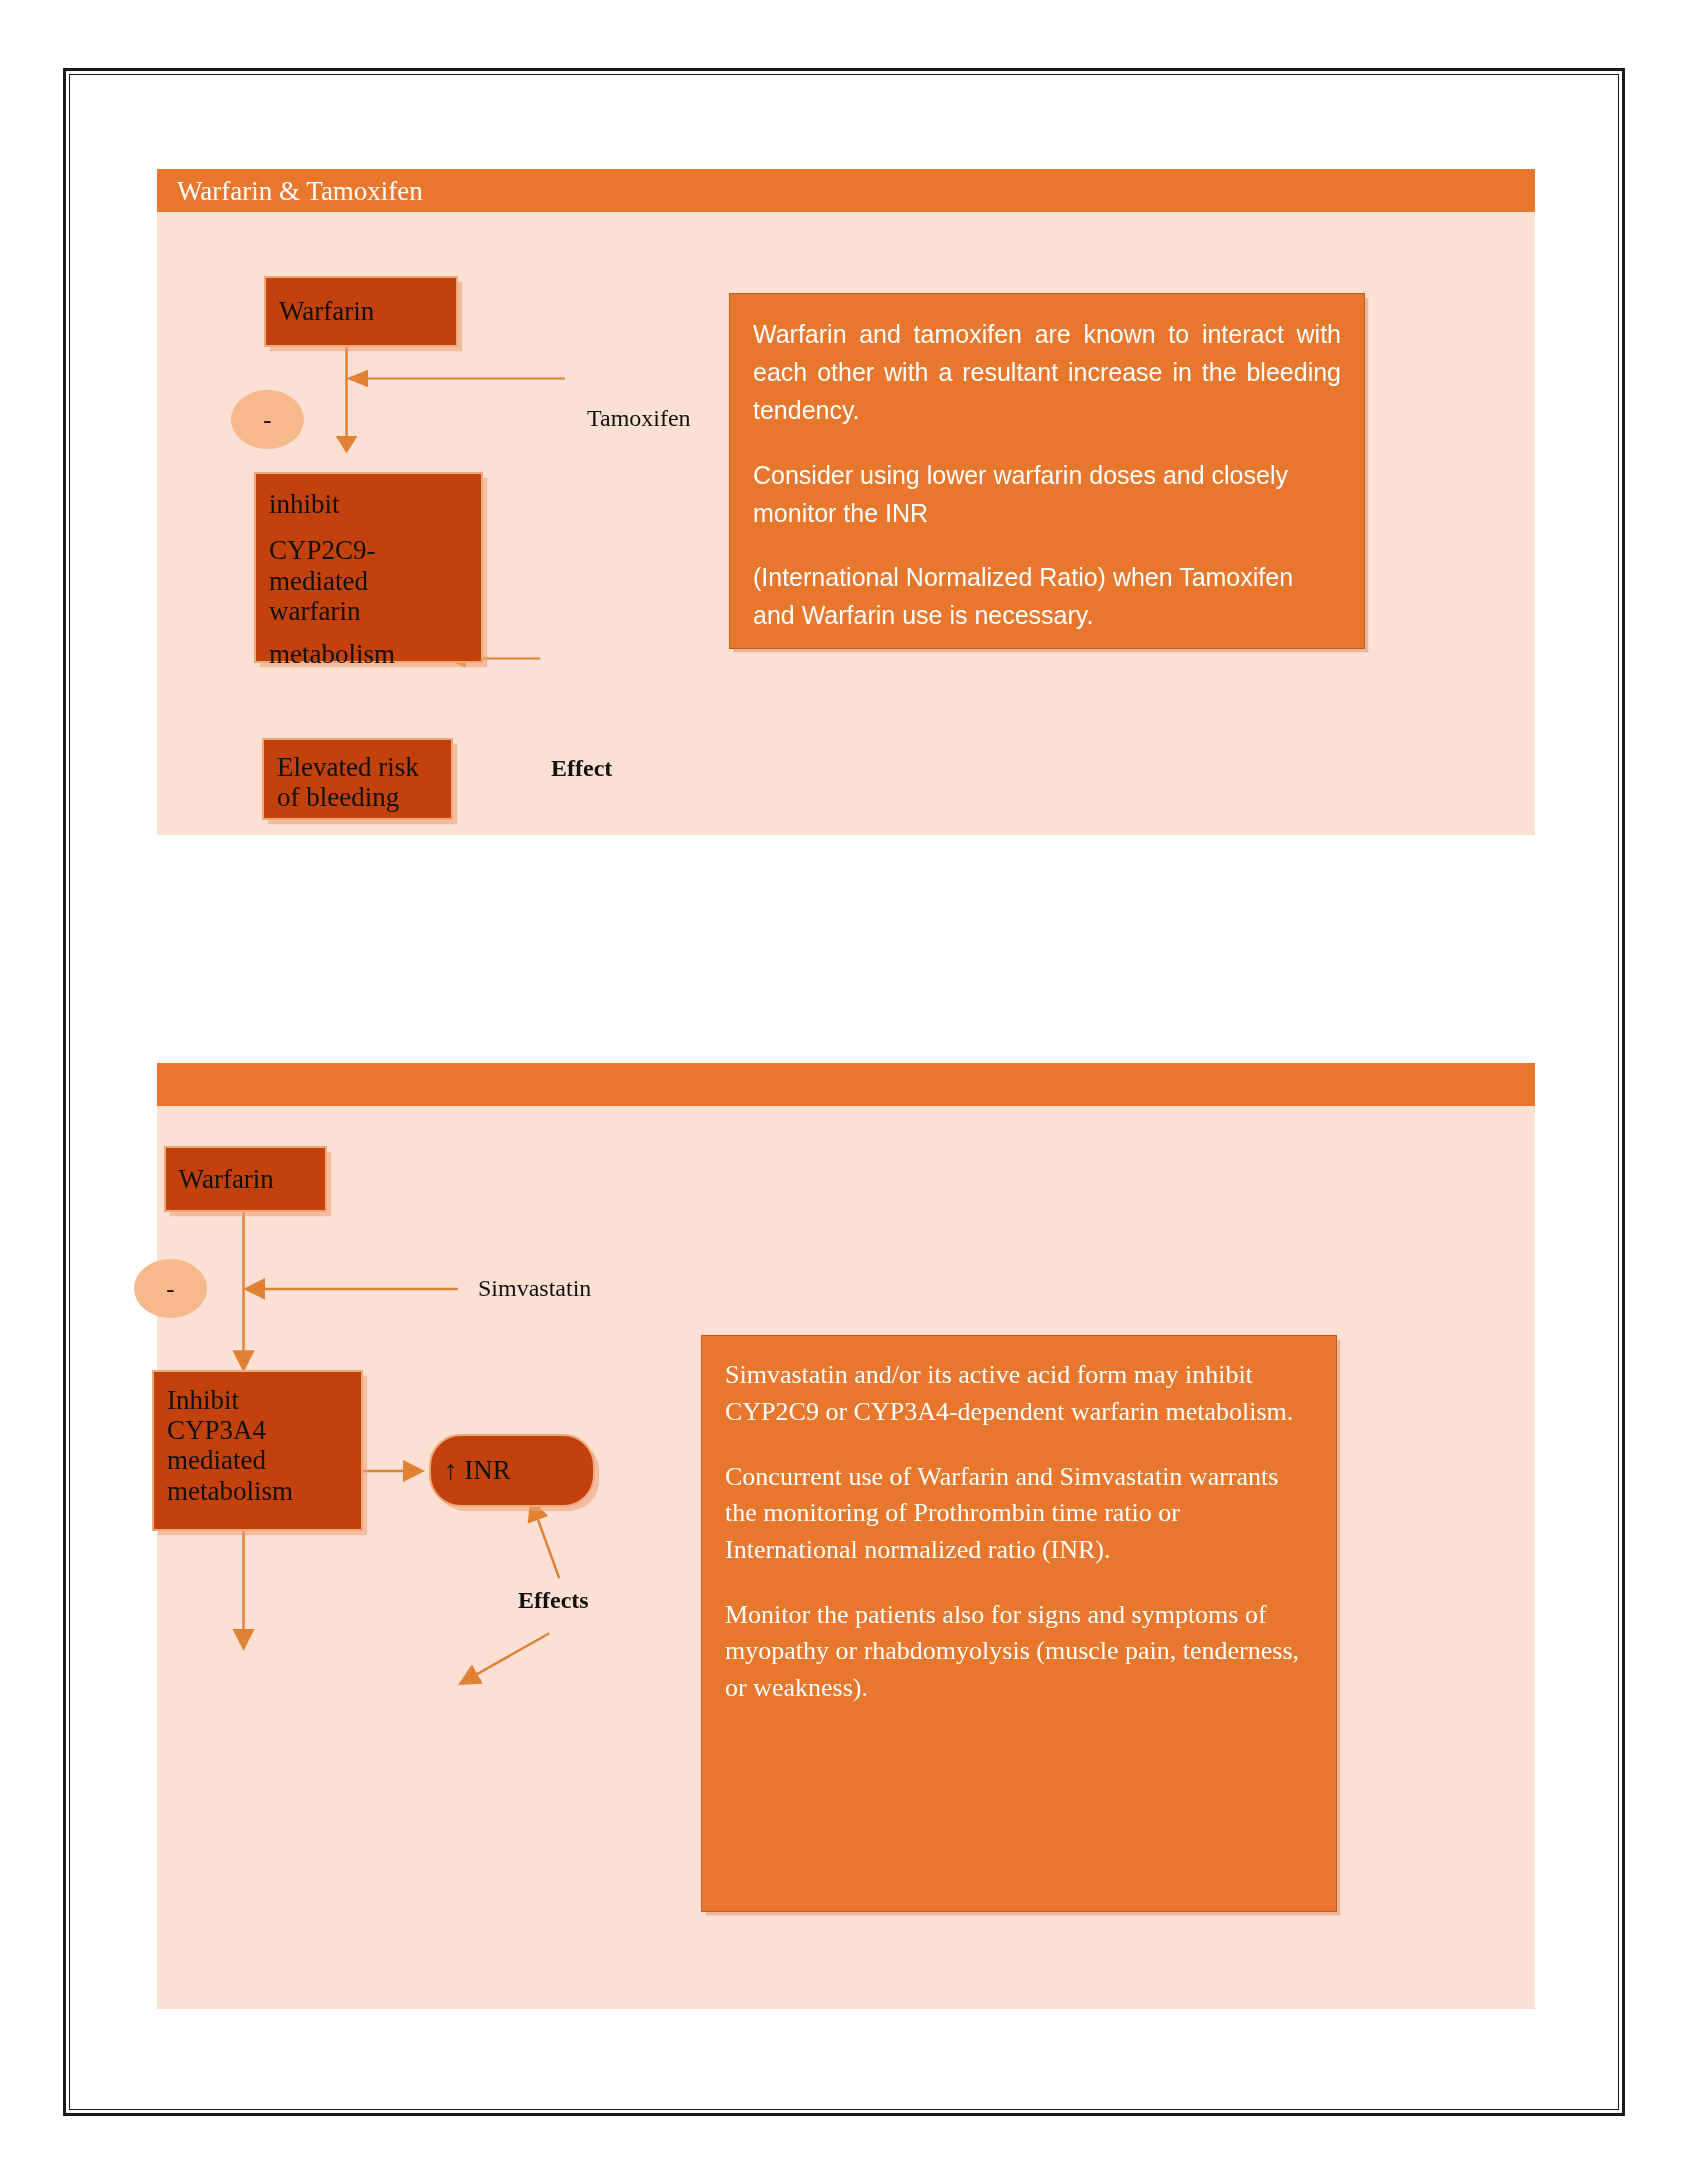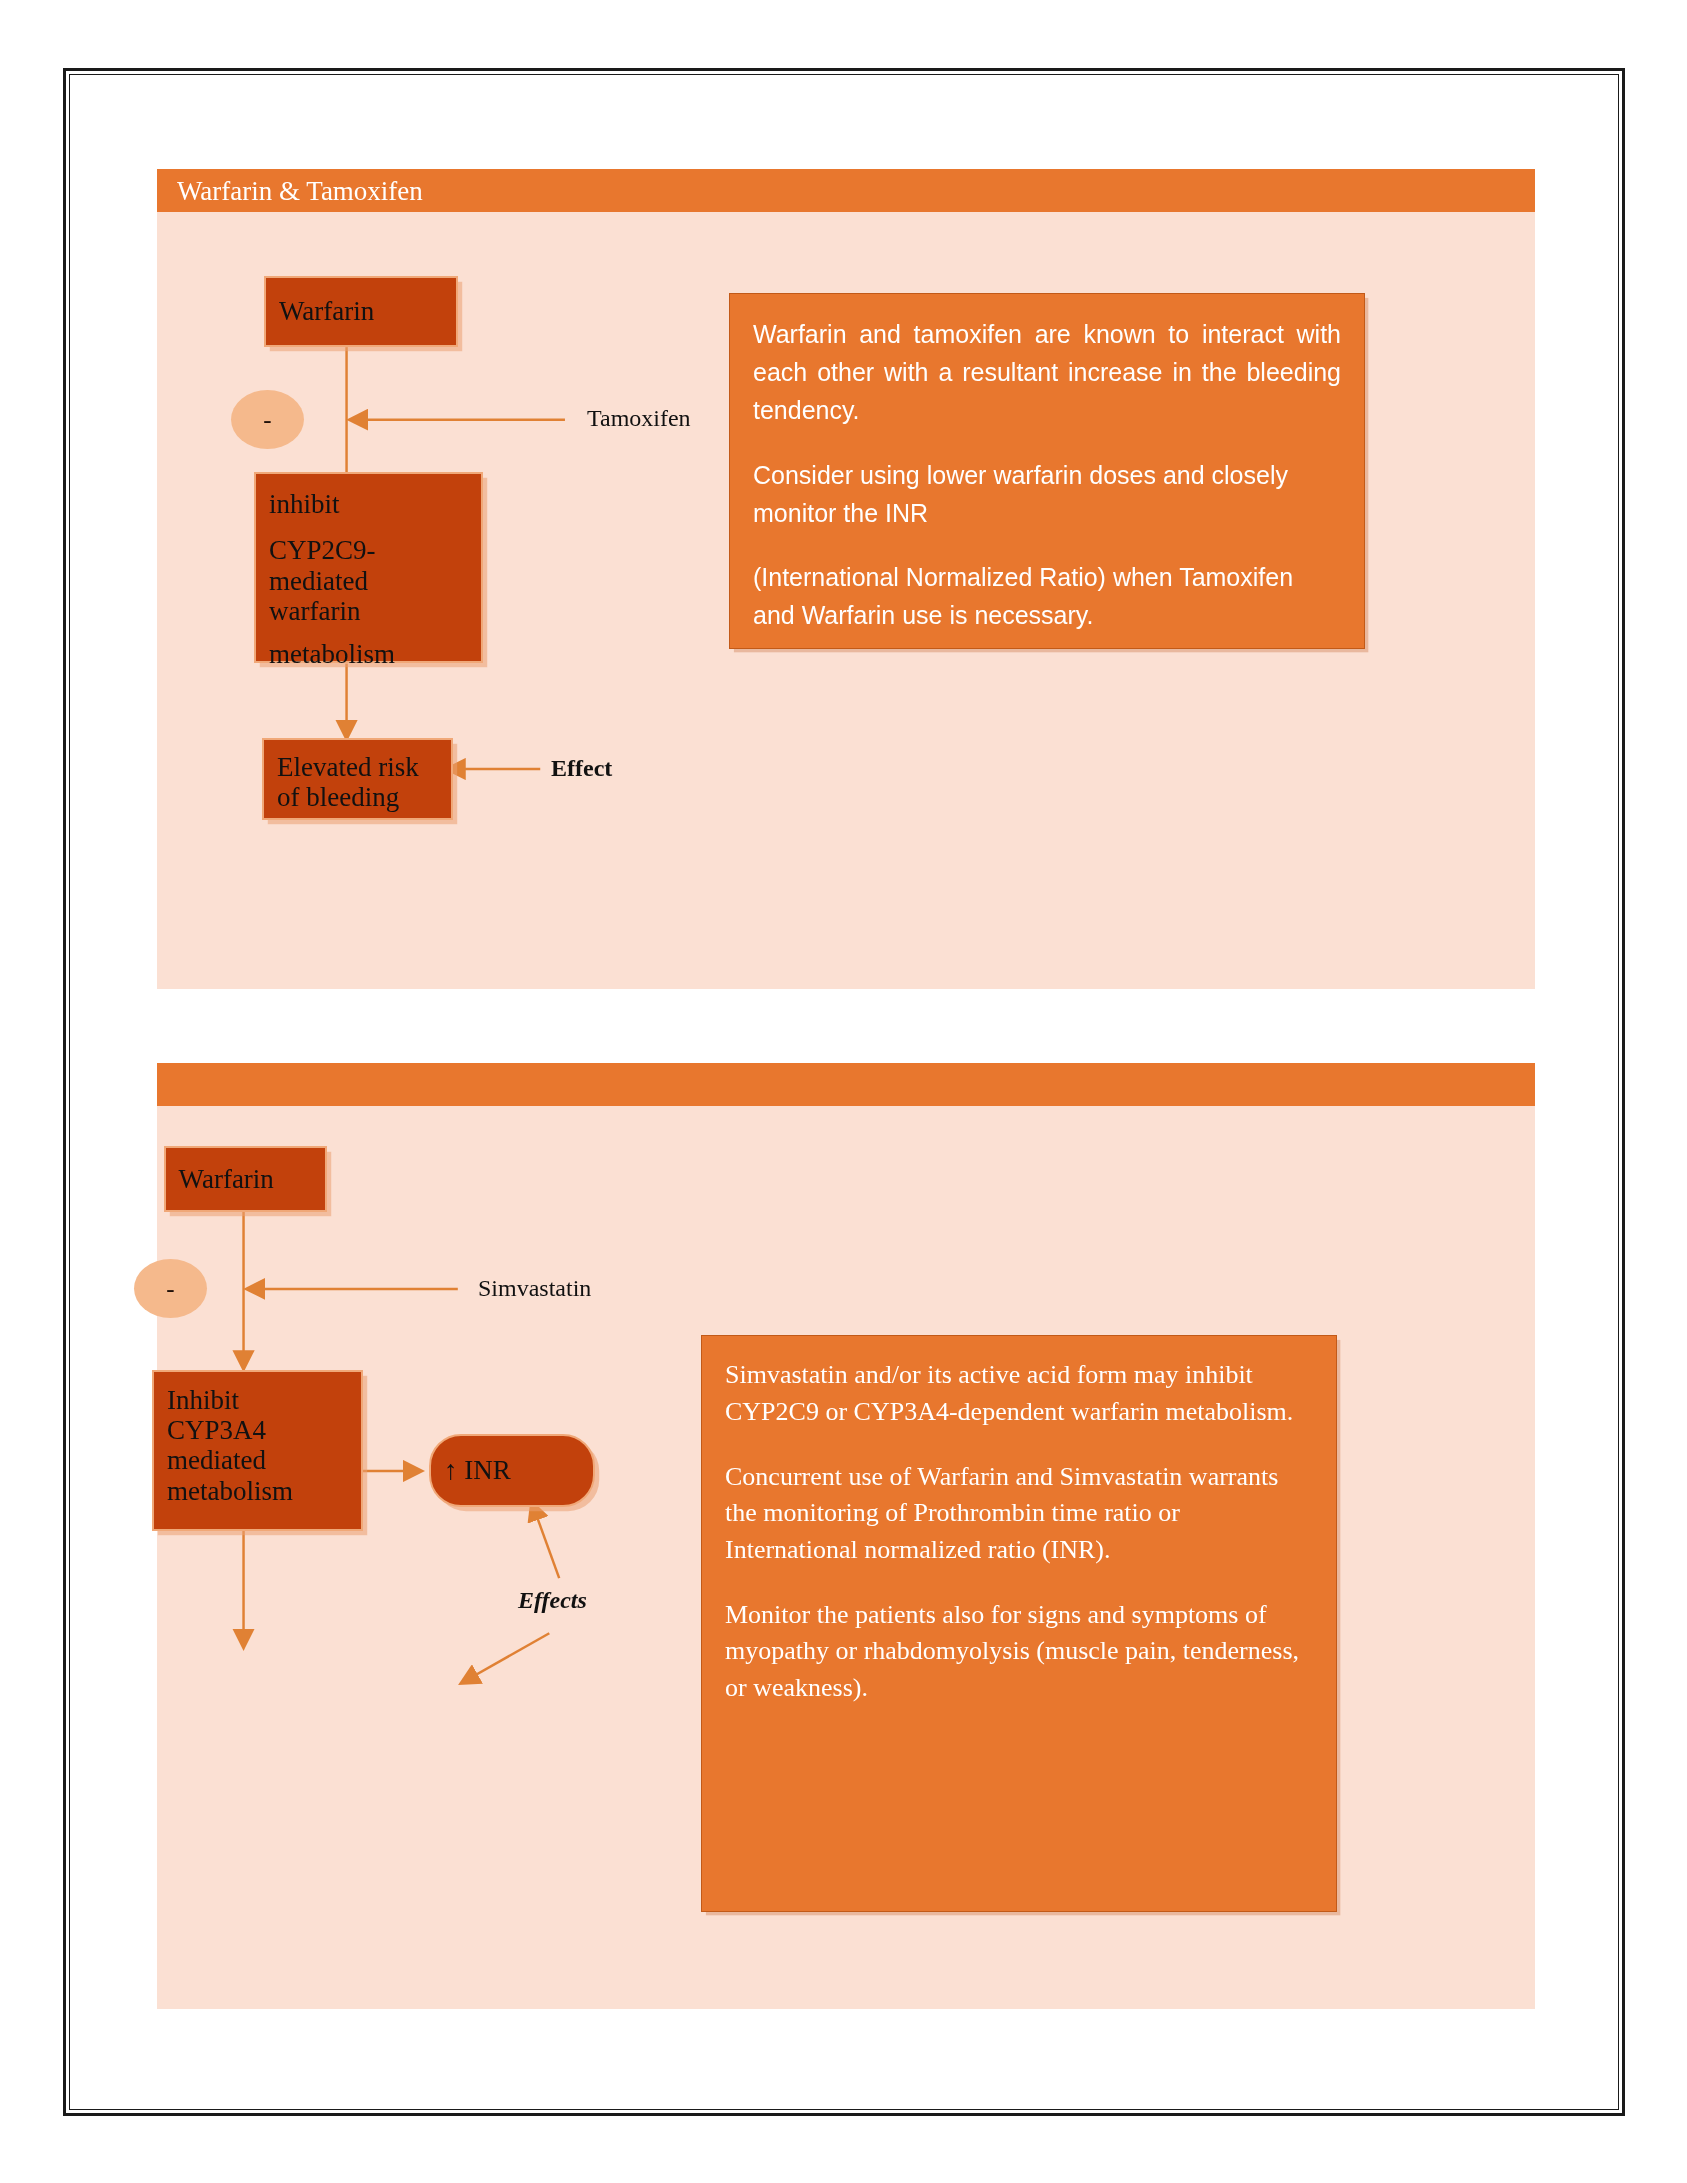--- a/index.html
+++ b/index.html
@@ -34,21 +34,21 @@
     border: 1.6px solid #1a1a1a;
     box-sizing: border-box;
   }
 
   
   .section {
     position: absolute;
     left: 157px;
     width: 1378px;
   }
-  #section-tamoxifen { top: 169px; height: 820px; }
+  #section-tamoxifen { top: 169px; height: 666px; }
   #section-simvastatin { top: 1063px; height: 946px; }
 
   .section-header {
     position: absolute;
     left: 0;
     top: 0;
     width: 100%;
     height: 43px;
     background: #E8772E;
     box-sizing: border-box;
@@ -258,21 +258,21 @@
       <span class="line">Inhibit</span>
       <span class="line">CYP3A4</span>
       <span class="line">mediated</span>
       <span class="line">metabolism</span>
     </div>
 
     <div class="flow-box centered" style="left:272px; top:328px; width:166px; height:73px;border-radius:32px;">
       <span class="line">↑ INR</span>
     </div>
 
-    <span class="flow-label bold" style="left:361px; top:482px;font-style:italic;">Effects</span>
+    <span class="flow-label bold" style="left:361px; top:482px;">Effects</span>
 
 
     <div class="info-note serif" style="left:544px; top:229px; width:636px; height:577px;">
       <p>Simvastatin and/or its active acid form may inhibit CYP2C9 or CYP3A4-dependent warfarin metabolism.</p>
       <p>Concurrent use of Warfarin and Simvastatin warrants the monitoring of Prothrombin time ratio or International normalized ratio (INR).</p>
       <p>Monitor the patients also for signs and symptoms of myopathy or rhabdomyolysis (muscle pain, tenderness, or weakness).</p>
     </div>
 
   </div>
 </div>

